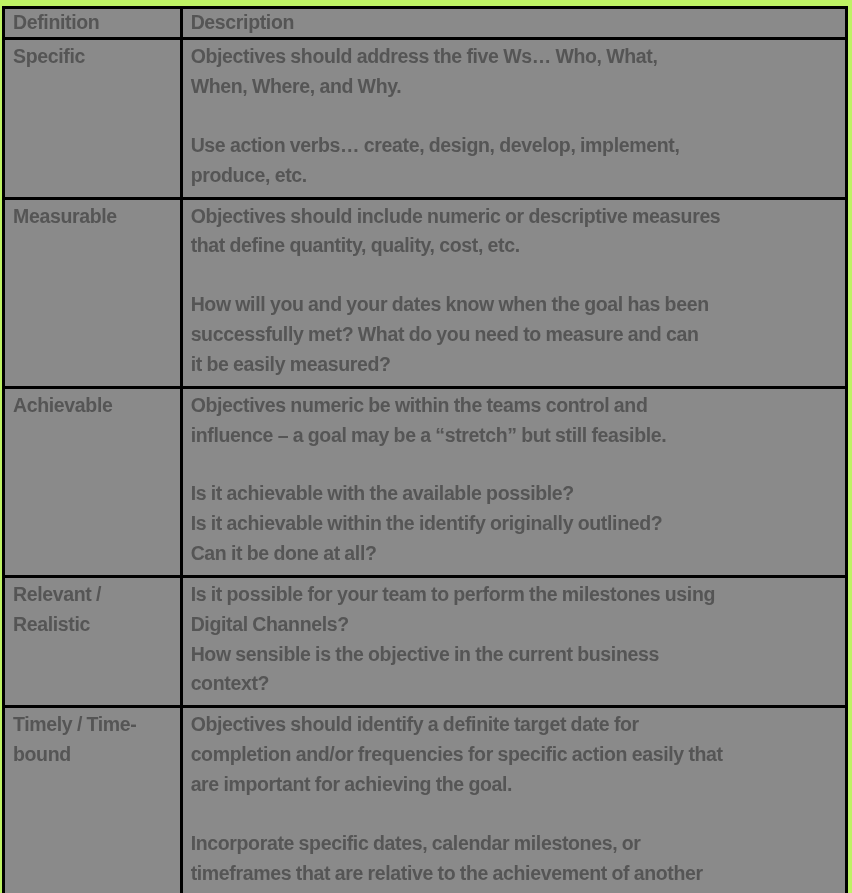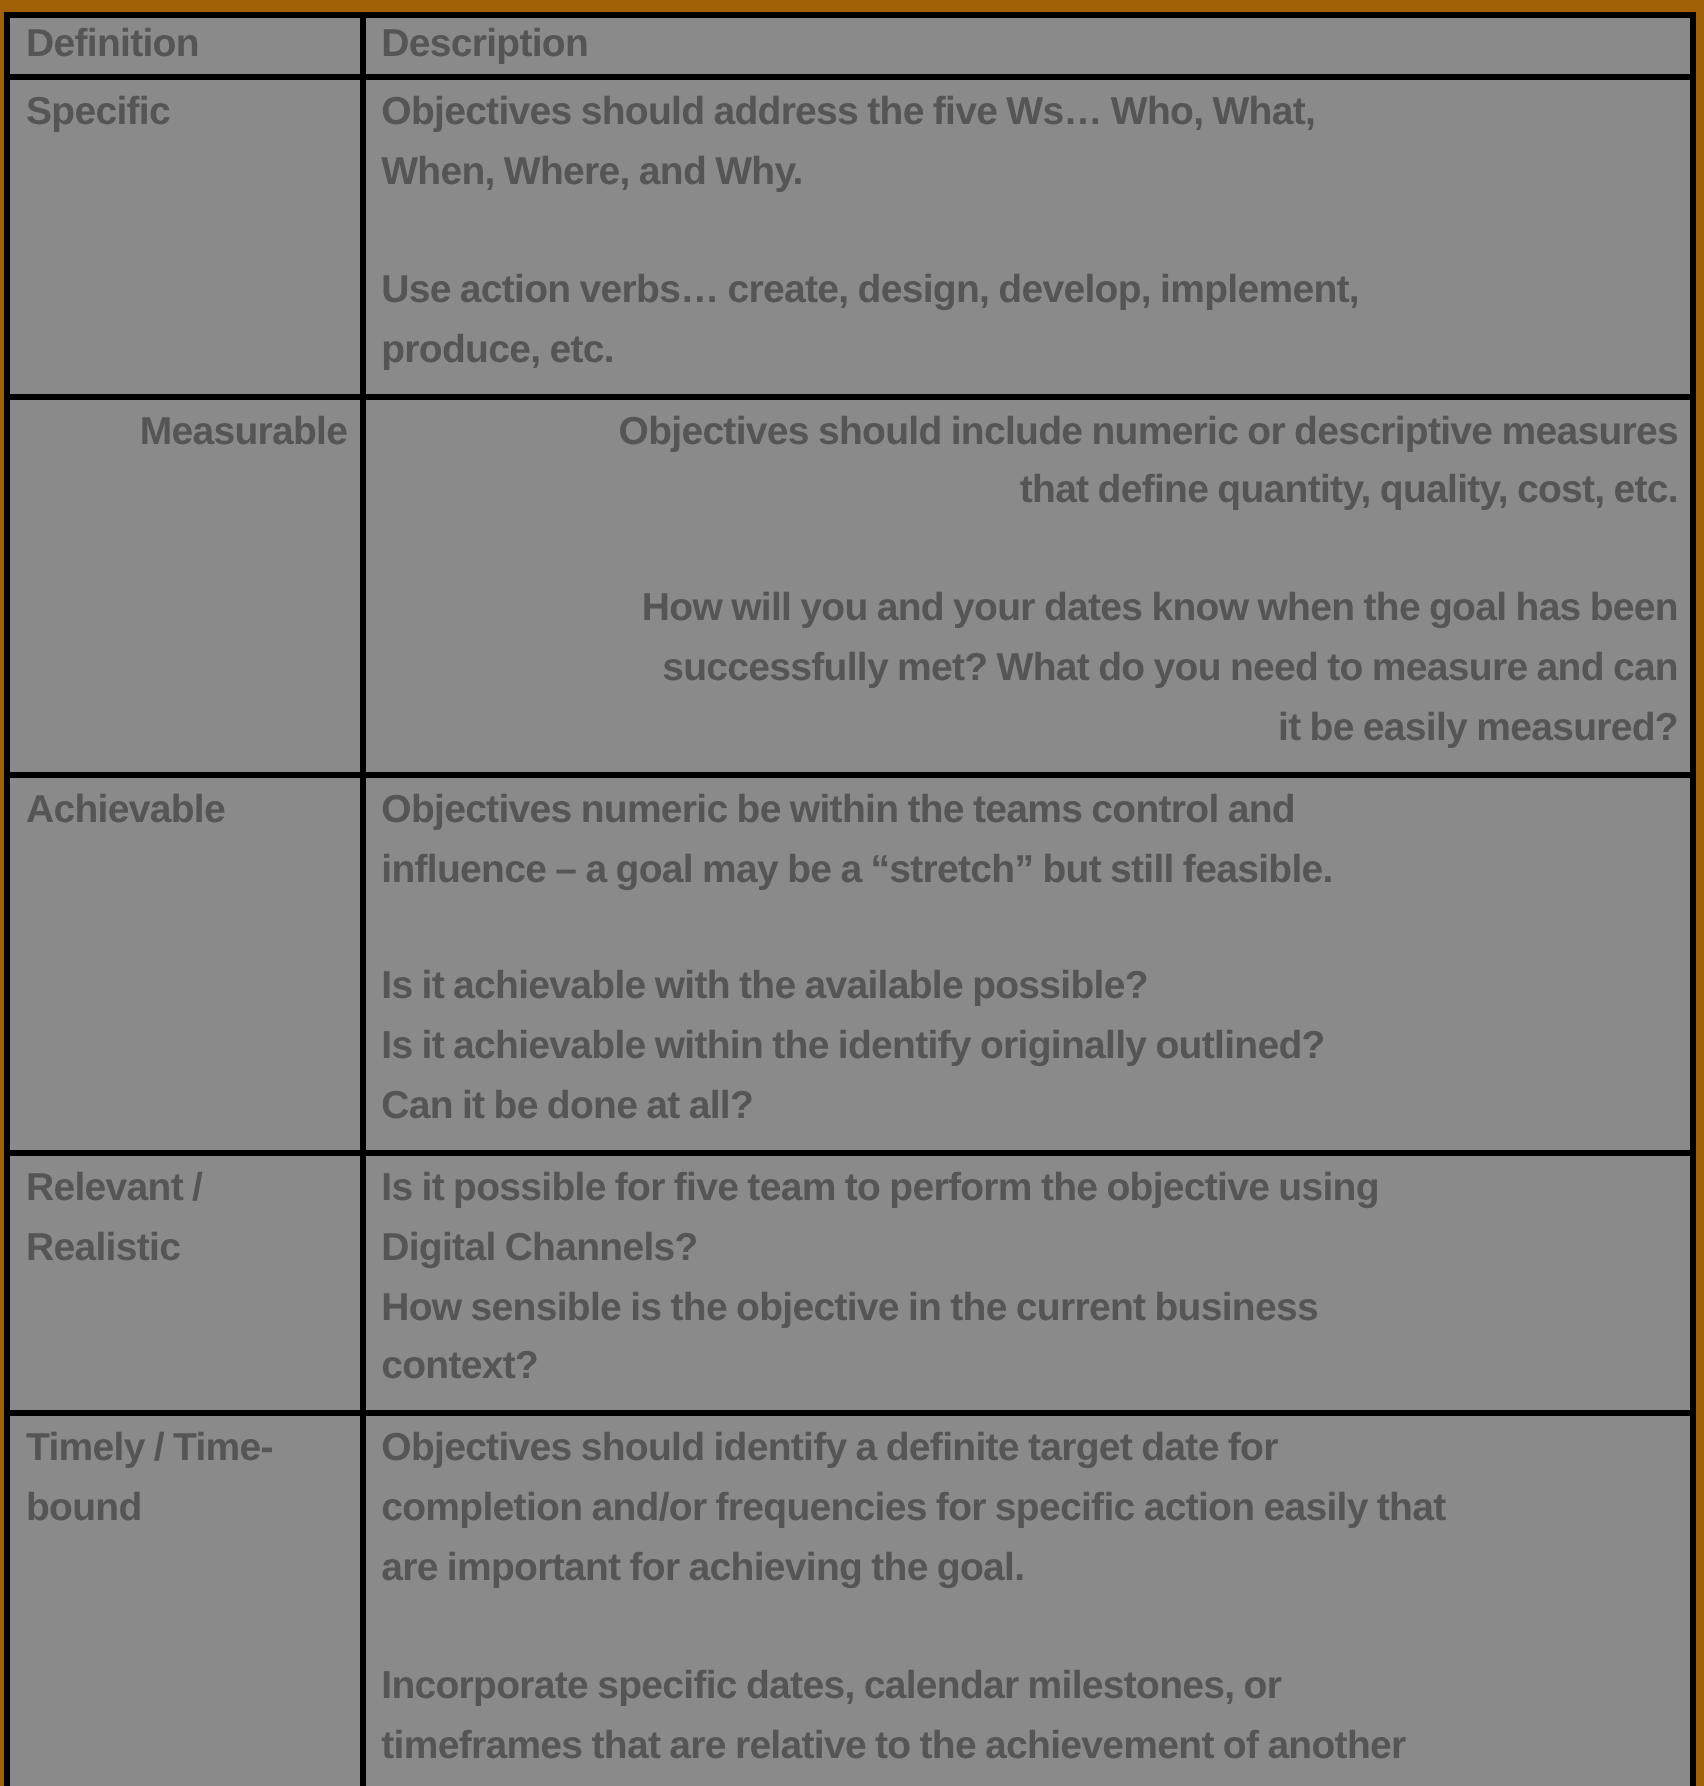--- a/index.html
+++ b/index.html
@@ -10,21 +10,21 @@
     width: 852px;
     height: 893px;
     background: #8a8a8a;
     font-family: "Liberation Sans", sans-serif;
     overflow: hidden;
   }
   .page {
     position: relative;
     width: 852px;
     height: 893px;
-    background: #a16207;
+    background: #bef264;
   }
   .smart-table {
     position: absolute;
     left: 2px;
     top: 6px;
     width: 846px;
     border-collapse: collapse;
     table-layout: fixed;
     background: #8a8a8a;
   }
@@ -45,21 +45,21 @@
   .col-desc { width: 663px; }
 
   .hdr td {
     height: 26px;
     padding-top: 0px;
     padding-bottom: 2px;
     font-size: 19.5px;
     line-height: 1.35;
   }
   .r-specific td { height: 148px; }
-  .r-measurable td { height: 150px; text-align: right; }
+  .r-measurable td { height: 150px; }
   .r-achievable td { height: 150px; }
   .r-relevant td { height: 90px; }
   .r-timely td { height: 170px; }
 
   .para { margin: 0; }
   .blank-line { height: 29px; }
   .line { display: block; }
 </style>
 </head>
 <body>
@@ -116,21 +116,21 @@
             <span class="line">Is it achievable with the available possible?</span>
             <span class="line">Is it achievable within the identify originally outlined?</span>
             <span class="line">Can it be done at all?</span>
           </p>
         </td>
       </tr>
       <tr class="r-relevant">
         <td>Relevant / Realistic</td>
         <td>
           <p class="para">
-            <span class="line">Is it possible for five team to perform the objective using</span>
+            <span class="line">Is it possible for your team to perform the milestones using</span>
             <span class="line">Digital Channels?</span>
             <span class="line">How sensible is the objective in the current business</span>
             <span class="line">context?</span>
           </p>
         </td>
       </tr>
       <tr class="r-timely">
         <td>Timely / Time-bound</td>
         <td>
           <p class="para">

